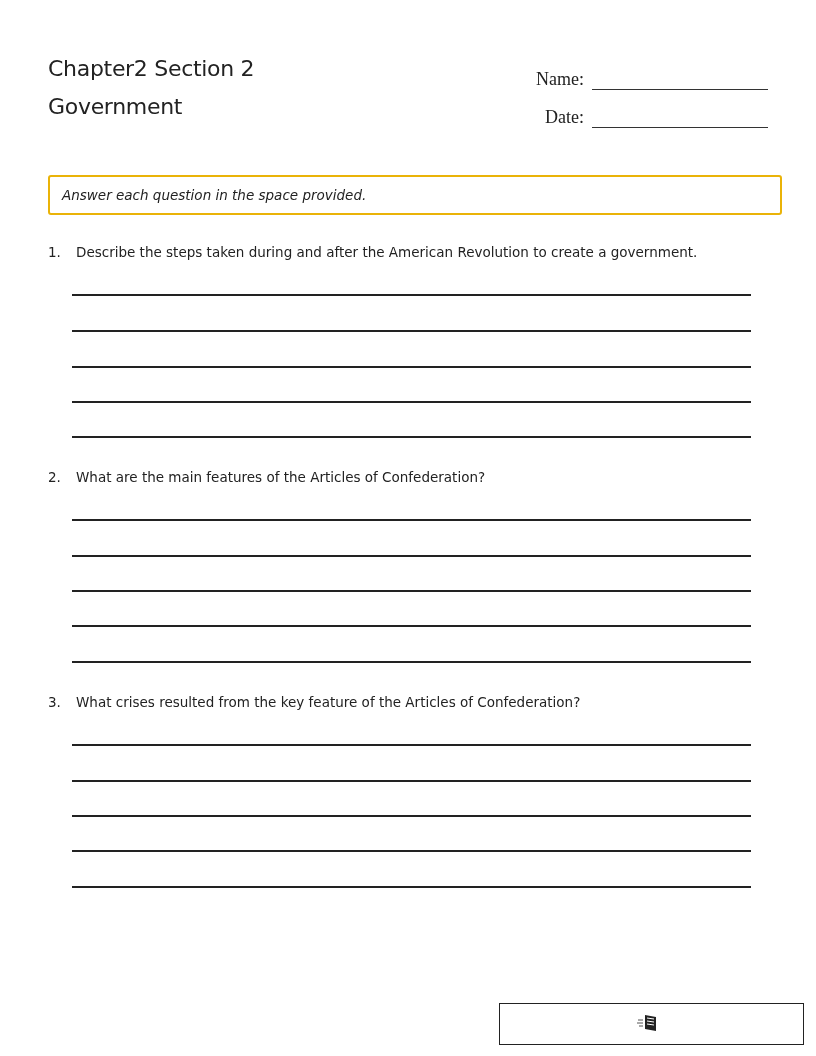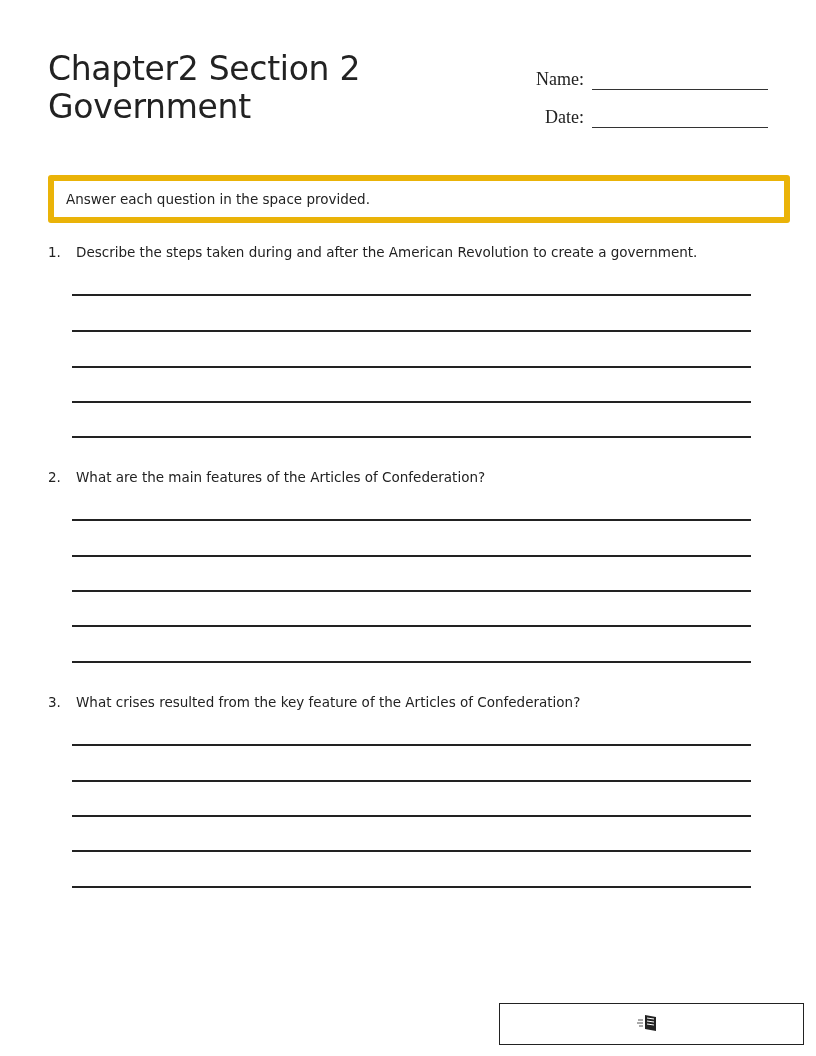--- a/index.html
+++ b/index.html
@@ -1,22 +1,22 @@
 <!DOCTYPE html>
 <html><head>
 <meta charset="utf-8">
 <style>
   html, body { margin:0; padding:0; background:#ffffff; }
   body { width:816px; height:1056px; position:relative; overflow:hidden; font-family:"DejaVu Sans", sans-serif; color:#222; }
-  .title { position:absolute; left:48px; top:50px; font-size:33px; line-height:38px; color:#222; font-weight:normal; letter-spacing:-0.3px; }
+  .title { position:absolute; left:48px; top:50px; font-size:22px; line-height:38px; color:#222; font-weight:normal; letter-spacing:-0.3px; }
   .meta { position:absolute; right:48px; top:52px; font-family:"Liberation Serif", serif; font-size:18px; color:#222;margin-left:46px; }
   .meta-row { display:flex; align-items:flex-end; justify-content:flex-end; height:38px; }
   .meta-label { margin-right:8px; }
   .meta-line { width:176px; border-bottom:1px solid #333; height:22px; }
-  .instructions { position:absolute; left:48px; top:175px; width:706px; height:36px; border:6px solid #eab308; border-radius:3px; padding:0 12px; box-sizing:content-box; display:flex; align-items:center; font-size:13.5px; color:#222; }
+  .instructions { position:absolute; left:48px; top:175px; width:706px; height:36px; border:2px solid #eab308; border-radius:3px; padding:0 12px; box-sizing:content-box; display:flex; align-items:center; font-size:13.5px; color:#222;font-style:italic; }
   .question { position:absolute; left:48px; width:720px; }
   .q-text { display:flex; font-size:13.5px; color:#222; line-height:18px; }
   .q-num { width:28px; }
   .answer-line { position:absolute; left:24px; width:679px; height:0; border-top:2px solid #222; }
   .footer { position:absolute; left:499px; top:1003px; width:305px; height:42px; border:1px solid #222; box-sizing:border-box; display:flex; align-items:center; justify-content:center; font-size:13.5px; color:#222; }
   .footer svg { margin-right:6px; }
 </style>
 </head>
 <body>
 

